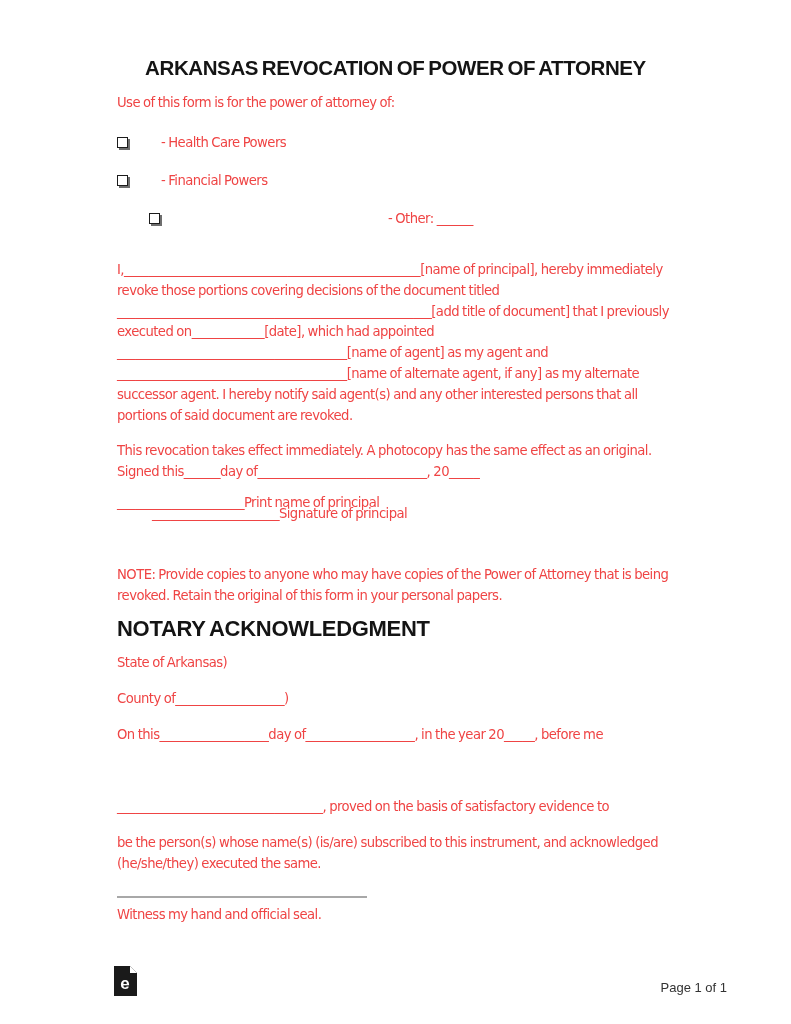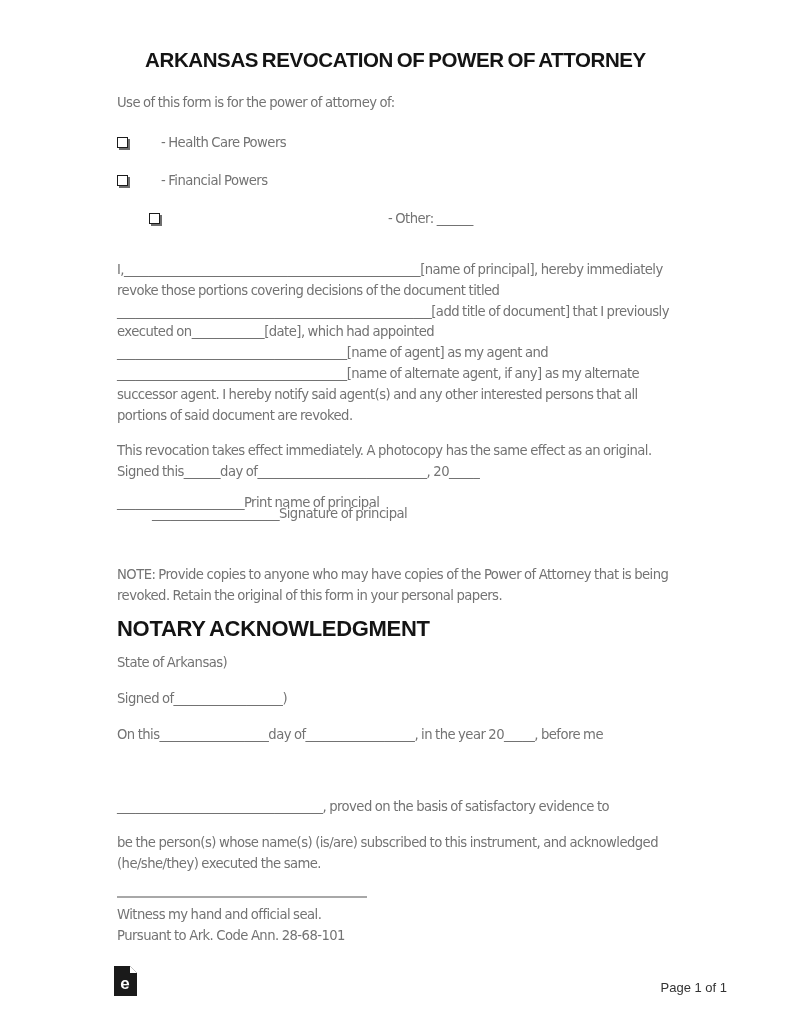--- a/index.html
+++ b/index.html
@@ -23,29 +23,29 @@
     box-sizing: border-box;
   }
 
   
   .doc-text {
     font-family: "DejaVu Sans", sans-serif;
     font-size: 13.2px;
     line-height: 20.8px;
     letter-spacing: -0.55px;
     word-spacing: -0.6px;
-    color: #737373;
+    color: #ef4444;
   }
 
   h1.title {
     position: absolute;
     left: 0;
     right: 0;
     top: 48px;
-    margin: 0;
+    margin: 8px;
     text-align: center;
     font-family: "Liberation Sans", sans-serif;
     font-size: 20.5px;
     font-weight: bold;
     letter-spacing: -0.4px;
     word-spacing: -1.5px;
     color: #141414;
   }
 
   .intro {
@@ -181,30 +181,29 @@
 
   <div class="para p-print doc-text">_____________________Print name of principal</div>
 
   <div class="para p-sign doc-text">_____________________Signature of principal</div>
 
   <div class="para p-note doc-text">NOTE: Provide copies to anyone who may have copies of the Power of Attorney that is being revoked. Retain the original of this form in your personal papers.</div>
 
   <h2 class="section-title">NOTARY ACKNOWLEDGMENT</h2>
 
   <div class="para p-state doc-text">State of Arkansas)</div>
-  <div class="para p-county doc-text">Signed of__________________)</div>
+  <div class="para p-county doc-text">County of__________________)</div>
   <div class="para p-onthis doc-text">On this__________________day of__________________, in the year 20_____, before me</div>
   <div class="para p-proved doc-text">__________________________________, proved on the basis of satisfactory evidence to</div>
   <div class="para p-person doc-text">be the person(s) whose name(s) (is/are) subscribed to this instrument, and acknowledged (he/she/they) executed the same.</div>
 
   <div class="hr-seal"></div>
 
   <div class="para p-witness doc-text">
     <div>Witness my hand and official seal.</div>
-    <div>Pursuant to Ark. Code Ann. 28-68-101</div>
   </div>
 
   <div class="logo">
     <svg viewBox="0 0 23 30" width="23" height="30" aria-hidden="true">
       <path d="M0 0 H16 L23 7 V30 H0 Z" fill="#1a1a1a"></path>
       <path d="M16 0 L23 7 H16 Z" fill="#ffffff"></path>
       <text x="11" y="23" font-family="Liberation Sans, sans-serif" font-size="17" font-weight="bold" fill="#ffffff" text-anchor="middle">e</text>
     </svg>
   </div>
 

